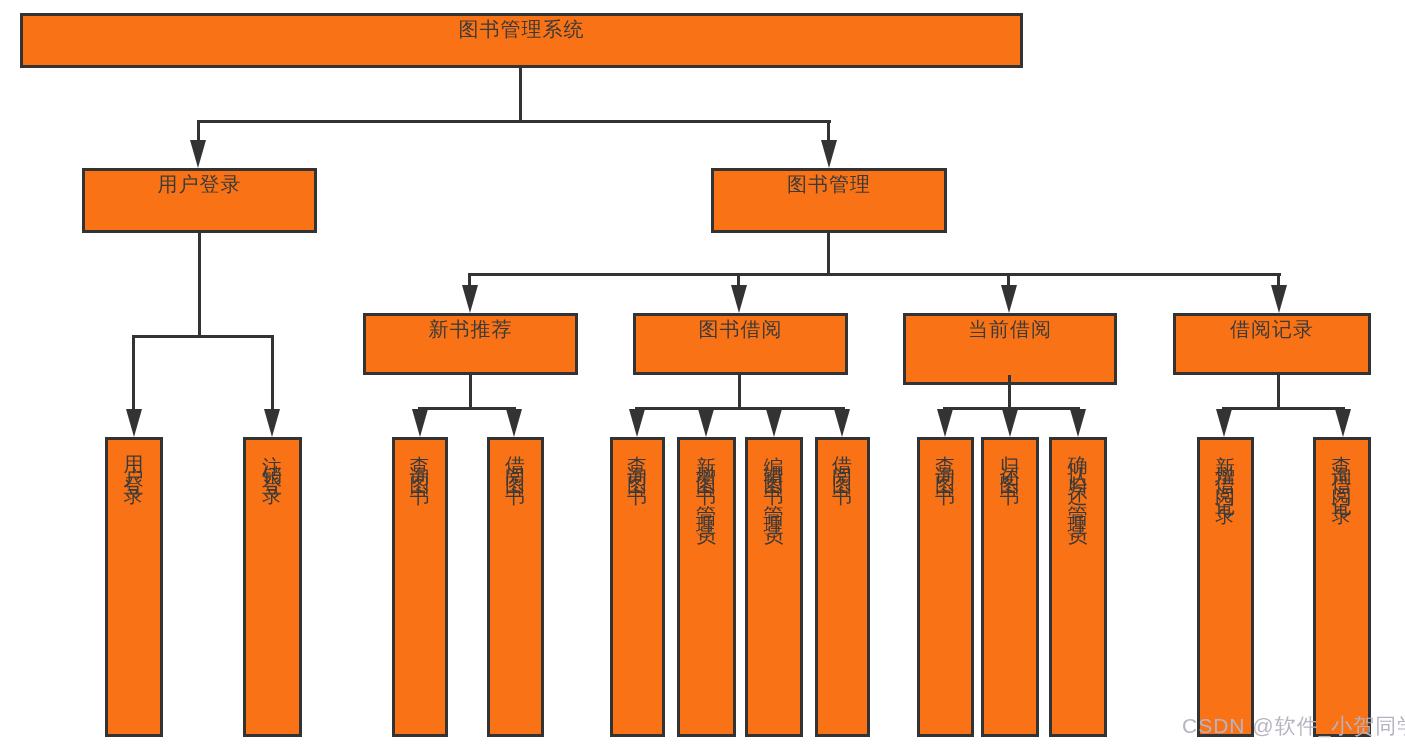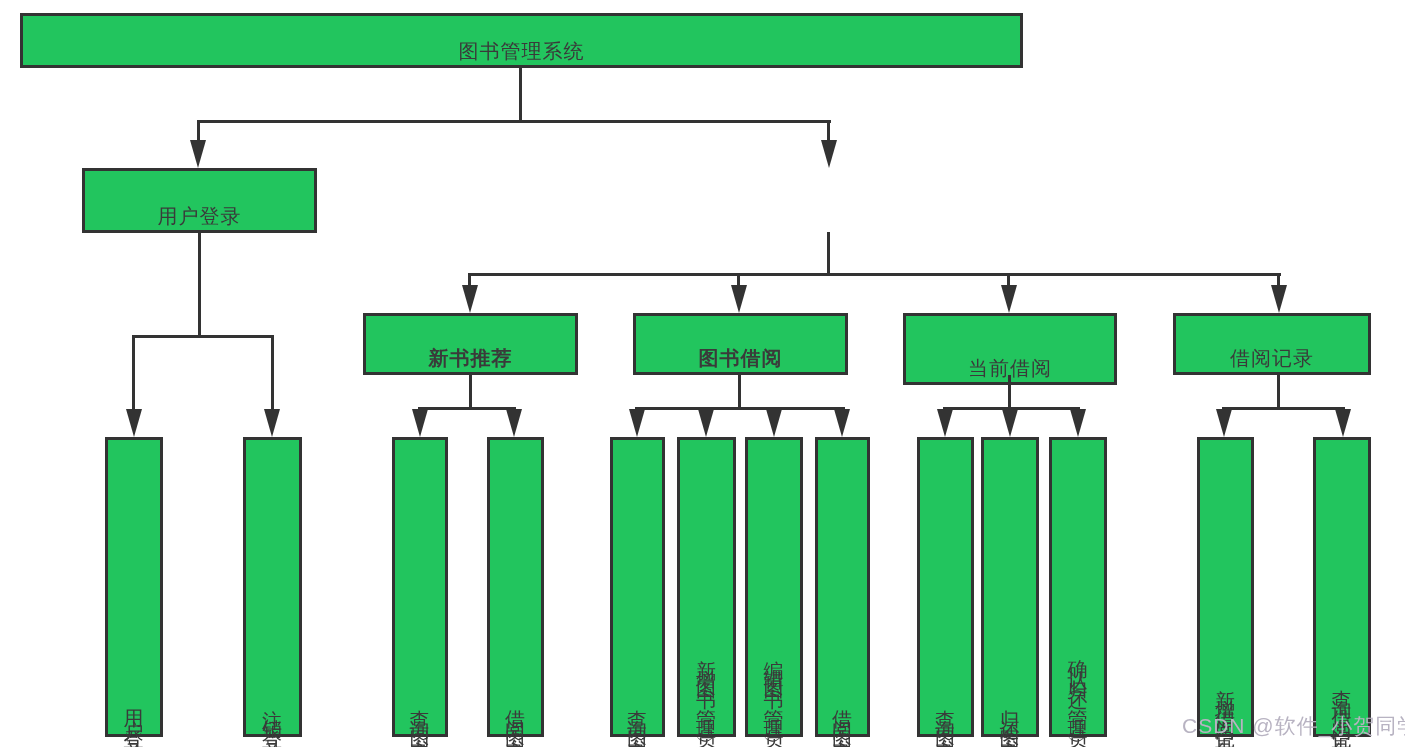--- a/index.html
+++ b/index.html
@@ -3,22 +3,22 @@
 <meta charset="utf-8">
 <style>
   html,body { margin:0; padding:0; background:#fff; }
   body { font-family:"Liberation Sans", sans-serif; }
   #canvas {
     position:relative; width:1405px; height:747px;
     background:var(--bg,#ffffff); overflow:hidden;
   }
   .box {
     position:absolute; box-sizing:border-box;
-    border:3px solid var(--line,#333333); background:#22c55e;
-    display:flex; align-items:flex-end; justify-content:center;
+    border:3px solid var(--line,#333333); background:#f97316;
+    display:flex; align-items:flex-start; justify-content:center;
     color:var(--text,#3a3a3a);
   }
   .hbox span { font-size:20px; letter-spacing:1px; white-space:nowrap; }
   .vbox span {
     writing-mode:vertical-rl; text-orientation:mixed;
     font-size:20px; letter-spacing:10px; line-height:1.1; white-space:nowrap;
   }
   .hline { position:absolute; height:3px; background:var(--line,#333333); }
   .vline { position:absolute; width:3px;  background:var(--line,#333333); }
   .arrow {
@@ -43,43 +43,46 @@
   <div class="vline" style="left:519px;top:68px;height:52px;"></div>
   <div class="hline" style="left:197px;top:120px;width:634px;"></div>
   <div class="vline" style="left:197px;top:120px;height:25px;"></div>
   <div class="arrow" style="left:190px;top:140px;"></div>
   <div class="vline" style="left:827px;top:120px;height:25px;"></div>
   <div class="arrow" style="left:821px;top:140px;"></div>
 
   <div class="box hbox" style="left:82px;top:168px;width:235px;height:65px;">
     <span>用户登录</span>
   </div>
+  <div class="box hbox" style="left:711px;top:168px;width:236px;height:65px;">
+    <span>图书管理</span>
+  </div>
 
   <div class="vline" style="left:198px;top:233px;height:102px;"></div>
   <div class="hline" style="left:132px;top:335px;width:142px;"></div>
   <div class="vline" style="left:132px;top:335px;height:76px;"></div>
   <div class="arrow" style="left:126px;top:409px;"></div>
   <div class="vline" style="left:271px;top:335px;height:76px;"></div>
   <div class="arrow" style="left:264px;top:409px;"></div>
 
   <div class="vline" style="left:827px;top:232px;height:41px;"></div>
   <div class="hline" style="left:468px;top:273px;width:813px;"></div>
   <div class="vline" style="left:468px;top:273px;height:14px;"></div>
   <div class="arrow" style="left:462px;top:285px;"></div>
   <div class="vline" style="left:737px;top:273px;height:14px;"></div>
   <div class="arrow" style="left:731px;top:285px;"></div>
   <div class="vline" style="left:1007px;top:273px;height:14px;"></div>
   <div class="arrow" style="left:1001px;top:285px;"></div>
   <div class="vline" style="left:1277px;top:273px;height:14px;"></div>
   <div class="arrow" style="left:1271px;top:285px;"></div>
 
-  <div class="box hbox" style="left:363px;top:313px;width:215px;height:62px;font-weight:bold;">
+  <div class="box hbox" style="left:363px;top:313px;width:215px;height:62px;">
     <span>新书推荐</span>
   </div>
-  <div class="box hbox" style="left:633px;top:313px;width:215px;height:62px;font-weight:bold;">
+  <div class="box hbox" style="left:633px;top:313px;width:215px;height:62px;">
     <span>图书借阅</span>
   </div>
   <div class="box hbox" style="left:903px;top:313px;width:214px;height:72px;">
     <span>当前借阅</span>
   </div>
   <div class="box hbox" style="left:1173px;top:313px;width:198px;height:62px;">
     <span>借阅记录</span>
   </div>
 
   <div class="vline" style="left:469px;top:375px;height:32px;"></div>

